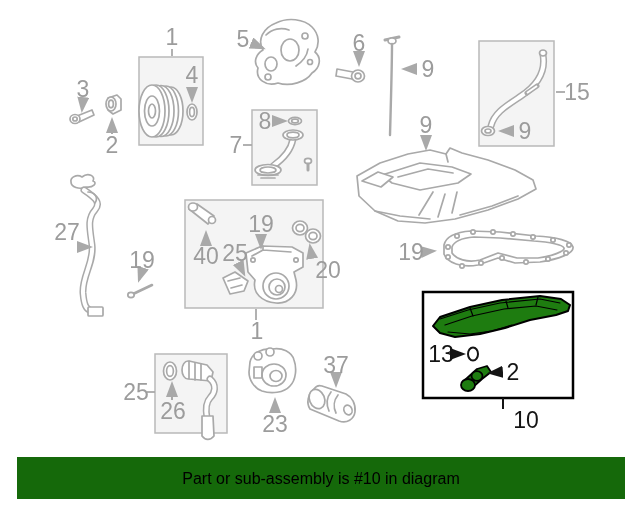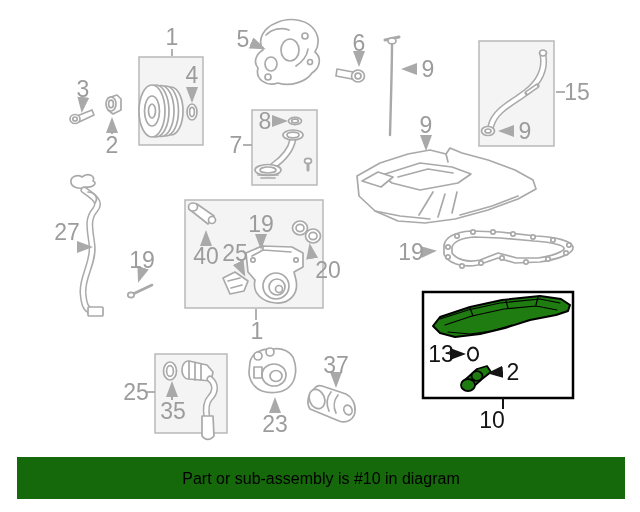--- a/index.html
+++ b/index.html
@@ -291,36 +291,36 @@
 
   <div class="lbl" style="left:172px;top:37px">1</div>
   <div class="lbl" style="left:112px;top:145px">2</div>
   <div class="lbl" style="left:83px;top:89px">3</div>
   <div class="lbl" style="left:192px;top:75px">4</div>
   <div class="lbl" style="left:243px;top:39px">5</div>
   <div class="lbl" style="left:359px;top:43px">6</div>
   <div class="lbl" style="left:236px;top:145px">7</div>
   <div class="lbl" style="left:265px;top:121px">8</div>
   <div class="lbl" style="left:426px;top:125px">9</div>
-  <div class="lbl k" style="left:492px;top:420px">10</div>
+  <div class="lbl k" style="left:526px;top:420px">10</div>
   <div class="lbl" style="left:411px;top:252px">19</div>
   <div class="lbl k" style="left:513px;top:372px">2</div>
   <div class="lbl k" style="left:441px;top:354px">13</div>
   <div class="lbl" style="left:428px;top:69px">9</div>
   <div class="lbl" style="left:577px;top:92px">15</div>
   <div class="lbl" style="left:525px;top:131px">9</div>
   <div class="lbl" style="left:257px;top:331px">1</div>
   <div class="lbl" style="left:142px;top:260px">19</div>
   <div class="lbl" style="left:261px;top:224px">19</div>
   <div class="lbl" style="left:328px;top:270px">20</div>
   <div class="lbl" style="left:235px;top:253px">25</div>
   <div class="lbl" style="left:206px;top:256px">40</div>
   <div class="lbl" style="left:275px;top:424px">23</div>
   <div class="lbl" style="left:336px;top:365px">37</div>
   <div class="lbl" style="left:136px;top:392px">25</div>
-  <div class="lbl" style="left:173px;top:411px">35</div>
+  <div class="lbl" style="left:173px;top:411px">26</div>
   <div class="lbl" style="left:67px;top:232px">27</div>
 
   <div id="banner">
     <div>Part or sub-assembly is #10 in diagram</div>
   </div>
 
 </div>
 
 </body></html>

